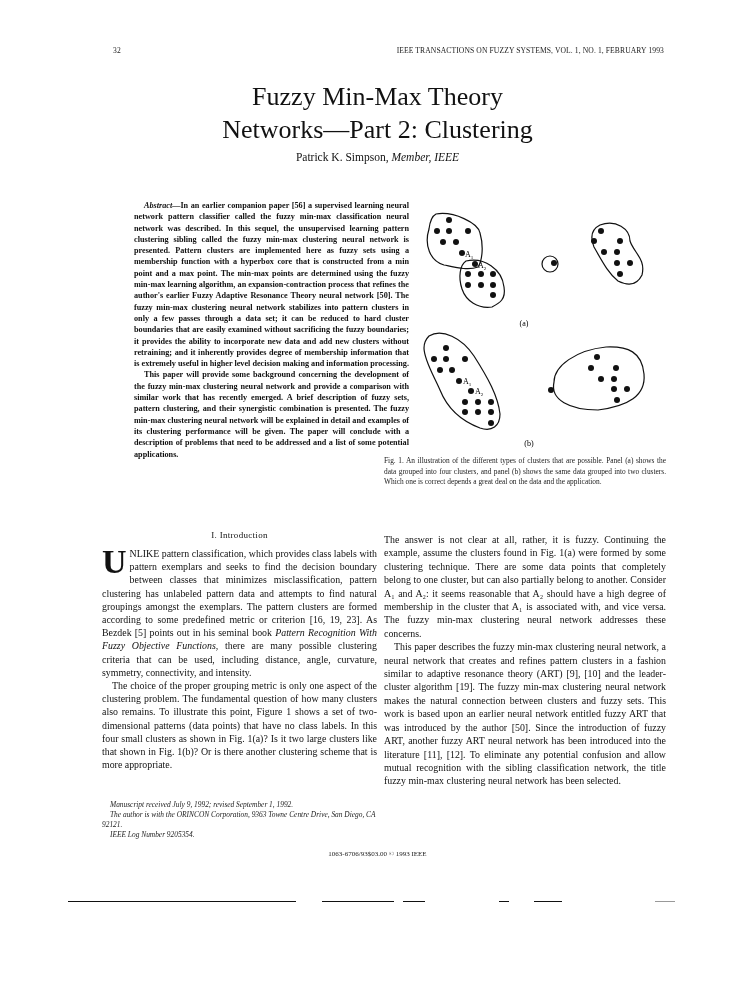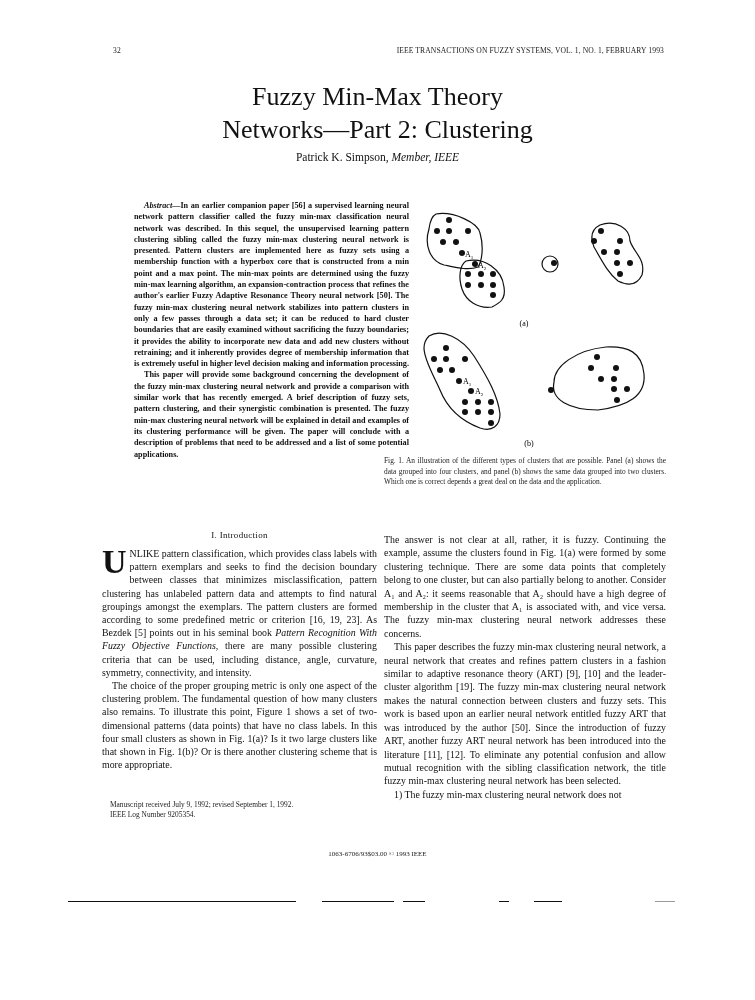--- a/index.html
+++ b/index.html
@@ -14,21 +14,21 @@
   .col { font-size: 9.8px; line-height: 12.2px; text-align: justify; }
   .abstract { left: 102px; top: 200px; width: 275px; font-weight: bold; font-size: 8.2px; line-height: 11.3px; text-align: justify; margin-left: 32px; }
   .abstract p { margin: 0; text-indent: 10px; }
   .abstract .lead { font-style: italic; }
   .section-head { left: 102px; top: 530px; width: 275px; text-align: center; font-size: 9px; letter-spacing: 0.3px; }
   .intro { left: 102px; top: 547px; width: 275px; }
   .intro p { margin: 0; text-indent: 10px; font-size: 9.9px; line-height: 13.2px; }
   .intro p.first { text-indent: 0; }
   .dropcap { float: left; font-size: 34px; line-height: 26px; font-weight: bold; margin: 2px 3px 0 0; }
   .footnotes { left: 102px; top: 800px; width: 275px; font-size: 7.4px; line-height: 10px; color: #222; }
-  .footnotes p { margin: 0; text-indent: 8px; }
+  .footnotes p { margin: 0; text-indent: 8px; font-style: italic; }
   .right-col { left: 384px; top: 513px; width: 282px; margin-top: 20px; }
   .right-col p { margin: 0; text-indent: 10px; font-size: 9.9px; line-height: 13.4px; }
   .right-col p.cont { text-indent: 0; }
   .right-col p.item { text-indent: 10px; }
   .caption { left: 384px; top: 456px; width: 282px; font-size: 7.4px; line-height: 10.6px; text-align: justify; color: #222; }
   .panel-label { font-size: 8px; color: #222; }
   .copyright { left: 0; width: 755px; top: 850px; text-align: center; font-size: 7px; color: #222; }
   .rule { height: 1px; background: #111; top: 901px; }
   svg text { font-family: "Liberation Serif", serif; }
 </style>
@@ -128,27 +128,27 @@
 
 <div class="abs section-head">I. Introduction</div>
 
 <div class="abs intro col">
   <p class="first"><span class="dropcap">U</span><span>NLIKE pattern classification, which provides class labels with pattern exemplars and seeks to find the decision boundary between classes that minimizes misclassification, pattern clustering has unlabeled pattern data and attempts to find natural groupings amongst the exemplars. The pattern clusters are formed according to some predefined metric or criterion [16, 19, 23]. As Bezdek [5] points out in his seminal book </span><i>Pattern Recognition With Fuzzy Objective Functions</i><span>, there are many possible clustering criteria that can be used, including distance, angle, curvature, symmetry, connectivity, and intensity.</span></p>
   <p>The choice of the proper grouping metric is only one aspect of the clustering problem. The fundamental question of how many clusters also remains. To illustrate this point, Figure 1 shows a set of two-dimensional patterns (data points) that have no class labels. In this four small clusters as shown in Fig. 1(a)? Is it two large clusters like that shown in Fig. 1(b)? Or is there another clustering scheme that is more appropriate.</p>
 </div>
 
 <div class="abs footnotes">
   <p>Manuscript received July 9, 1992; revised September 1, 1992.</p>
+  <p>The author is with the ORINCON Corporation, 9363 Towne Centre Drive, San Diego, CA 92121.</p>
   <p>IEEE Log Number 9205354.</p>
 </div>
 
 <div class="abs right-col col">
   <p class="cont">The answer is not clear at all, rather, it is fuzzy. Continuing the example, assume the clusters found in Fig. 1(a) were formed by some clustering technique. There are some data points that completely belong to one cluster, but can also partially belong to another. Consider A₁ and A₂: it seems reasonable that A₂ should have a high degree of membership in the cluster that A₁ is associated with, and vice versa. The fuzzy min-max clustering neural network addresses these concerns.</p>
   <p>This paper describes the fuzzy min-max clustering neural network, a neural network that creates and refines pattern clusters in a fashion similar to adaptive resonance theory (ART) [9], [10] and the leader-cluster algorithm [19]. The fuzzy min-max clustering neural network makes the natural connection between clusters and fuzzy sets. This work is based upon an earlier neural network entitled fuzzy ART that was introduced by the author [50]. Since the introduction of fuzzy ART, another fuzzy ART neural network has been introduced into the literature [11], [12]. To eliminate any potential confusion and allow mutual recognition with the sibling classification network, the title fuzzy min-max clustering neural network has been selected.</p>
-  <p class="item">1) The fuzzy min-max clustering neural network does not</p>
 </div>
 
 <div class="abs copyright">1063-6706/93$03.00 © 1993 IEEE</div>
 
 <div class="abs rule" style="left:68px; width:228px;"></div>
 <div class="abs rule" style="left:322px; width:72px;"></div>
 <div class="abs rule" style="left:403px; width:22px;"></div>
 <div class="abs rule" style="left:499px; width:10px;"></div>
 <div class="abs rule" style="left:534px; width:28px;"></div>
 <div class="abs rule" style="left:655px; width:20px; background:#999;"></div>

